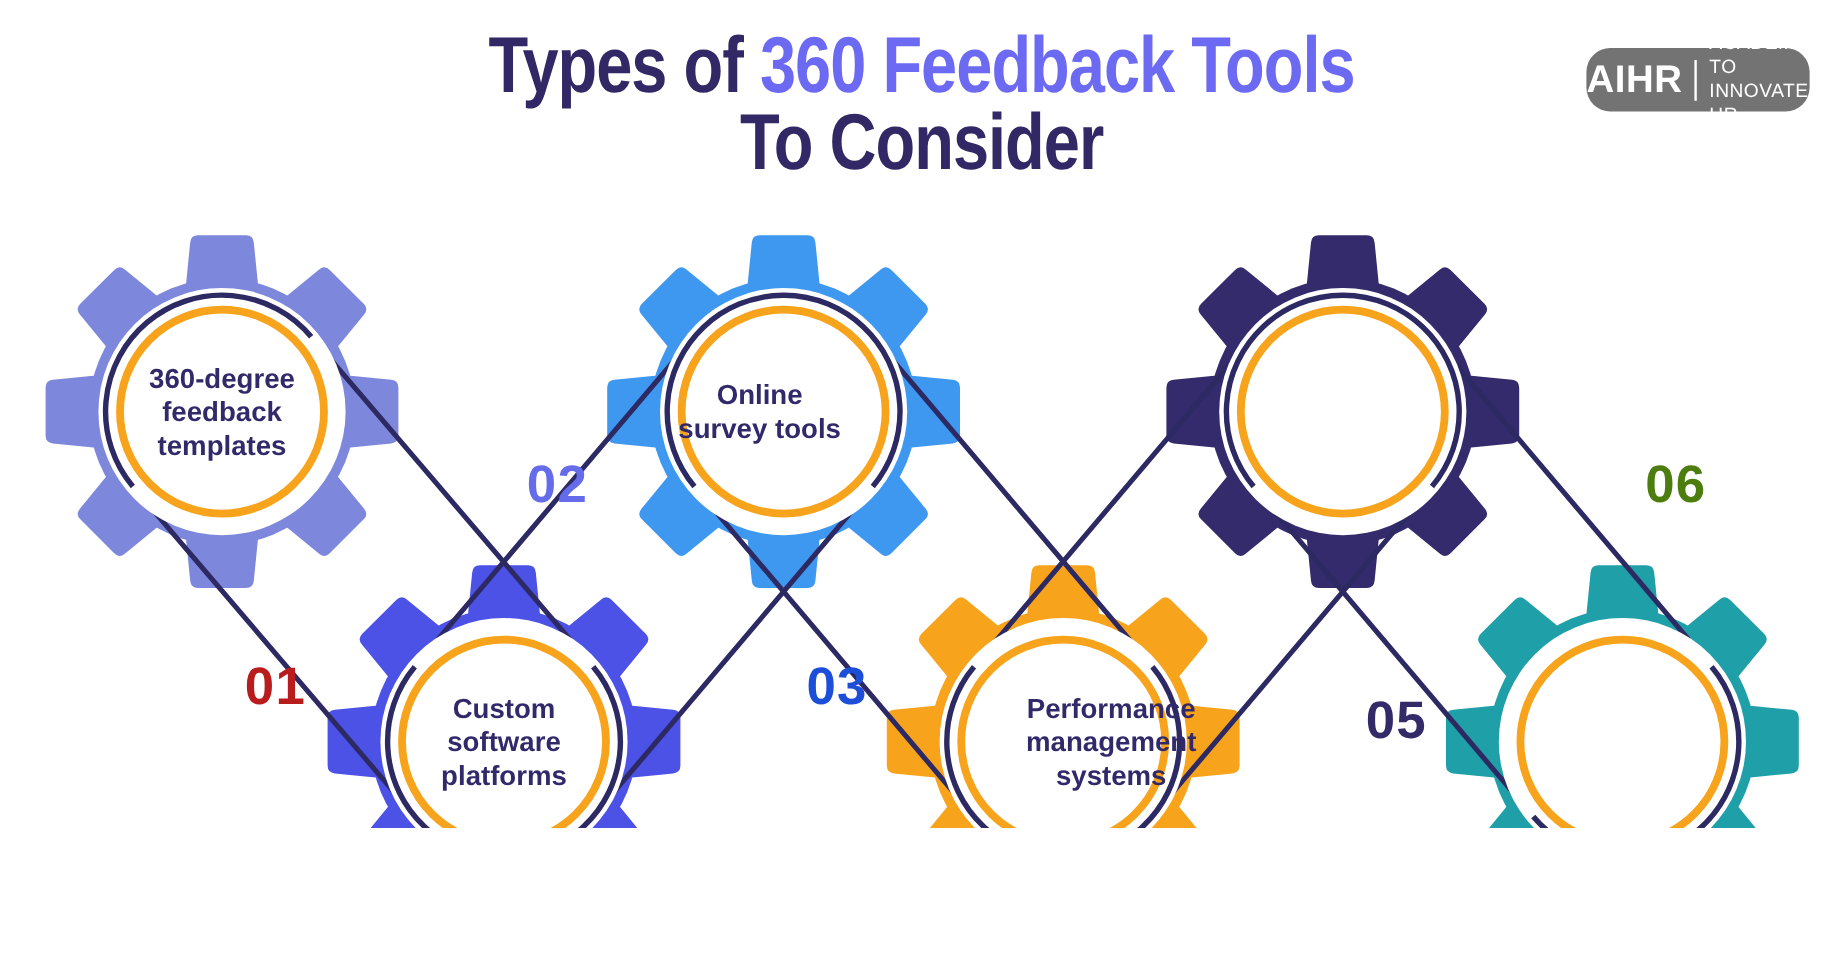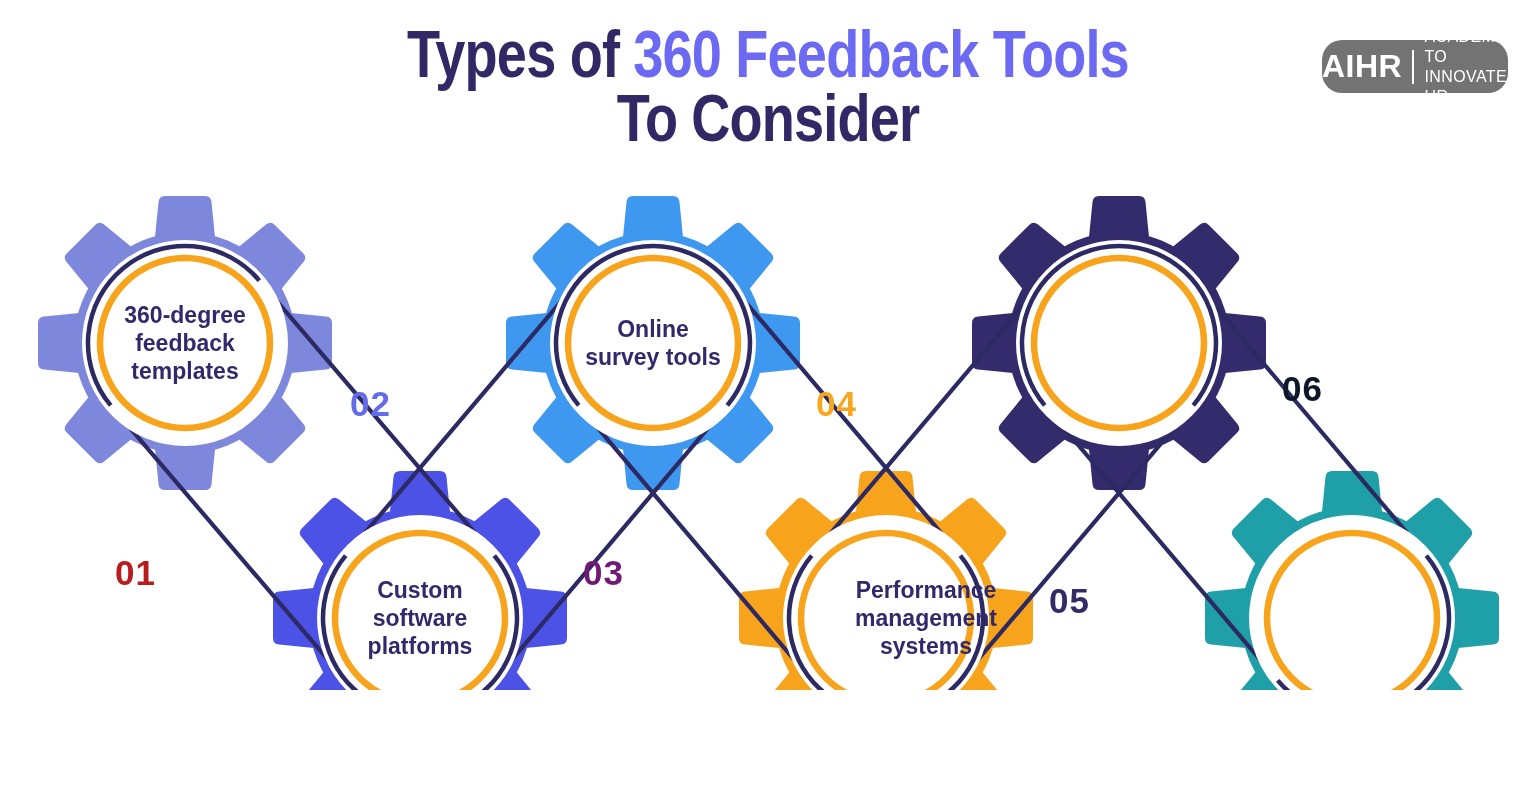--- a/index.html
+++ b/index.html
@@ -18,21 +18,21 @@
   .logo-brand{font-size:32px;font-weight:bold;letter-spacing:0.5px;}
   .logo-divider{width:3px;height:34px;background:#fff;}
   .logo-tagline{font-size:16px;font-weight:normal;line-height:1.25;letter-spacing:0.4px;}
   
   .svg-layer{position:absolute;left:0;top:0;}
   .glabel{
     position:absolute;width:150px;height:140px;display:flex;align-items:center;justify-content:center;
     text-align:center;font-weight:bold;font-size:23px;line-height:28px;
   }
   .gnum{
-    position:absolute;width:140px;text-align:left;font-weight:bold;font-size:35px;line-height:48px;letter-spacing:1px;
+    position:absolute;width:140px;text-align:right;font-weight:bold;font-size:44px;line-height:48px;letter-spacing:1px;
   }
 </style>
 </head>
 <body>
 
 <div class="stage">
 
   <div class="title">
     <div class="title-line"><span style="color: rgb(50, 40, 101);">Types of </span><span style="color: rgb(108, 106, 242);">360 Feedback Tools</span></div>
     <div class="title-line" style="color: rgb(50, 40, 101);">To Consider</div>
@@ -163,23 +163,22 @@
       <g transform="translate(1352,618)">
         <circle r="103" fill="#fff"></circle>
         <path d="M 74.3 -62.4 A 97 97 0 0 1 -74.3 62.4" fill="none" stroke-width="4.5" stroke="#2D2963"></path>
         <circle r="85" fill="none" stroke-width="6.5" stroke="#F7A41C"></circle>
       </g>
     </g>
   </svg>
 
   <div class="glabel" style="left: 110px; top: 273px; color: rgb(50, 41, 107);">360-degree feedback templates</div>
   <div class="glabel" style="left: 345px; top: 548px; color: rgb(50, 41, 107);">Custom software platforms</div>
-  <div class="glabel" style="left: 578px; top: 273px; color: rgb(50, 41, 107);">Online survey tools</div>
+  <div class="glabel" style="left: 558px; top: 273px; color: rgb(50, 41, 107);">Online survey tools</div>
   <div class="glabel" style="left: 811px; top: 548px; color: rgb(50, 41, 107); margin-left: 40px;">Performance management systems</div>
 
   <div class="gnum" style="left: 115px; top: 549px; color: #b91c1c;">01</div>
   <div class="gnum" style="left: 350px; top: 380px; color: rgb(101, 108, 233);">02</div>
-  <div class="gnum" style="left: 583px; top: 549px; color: #701a75;">03</div>
-  <div class="gnum" style="left: 816px; top: 380px; color: rgb(247, 167, 31);">04</div>
+  <div class="gnum" style="left: 583px; top: 549px; color: #1d4ed8;">03</div>
   <div class="gnum" style="left: 1049px; top: 549px; color: rgb(50, 43, 104); margin-top: 28px;">05</div>
-  <div class="gnum" style="left: 1282px; top: 365px; color: #0f172a;">06</div>
+  <div class="gnum" style="left: 1282px; top: 380px; color: #4d7c0f;">06</div>
 
 </div>
 
 </body></html>

